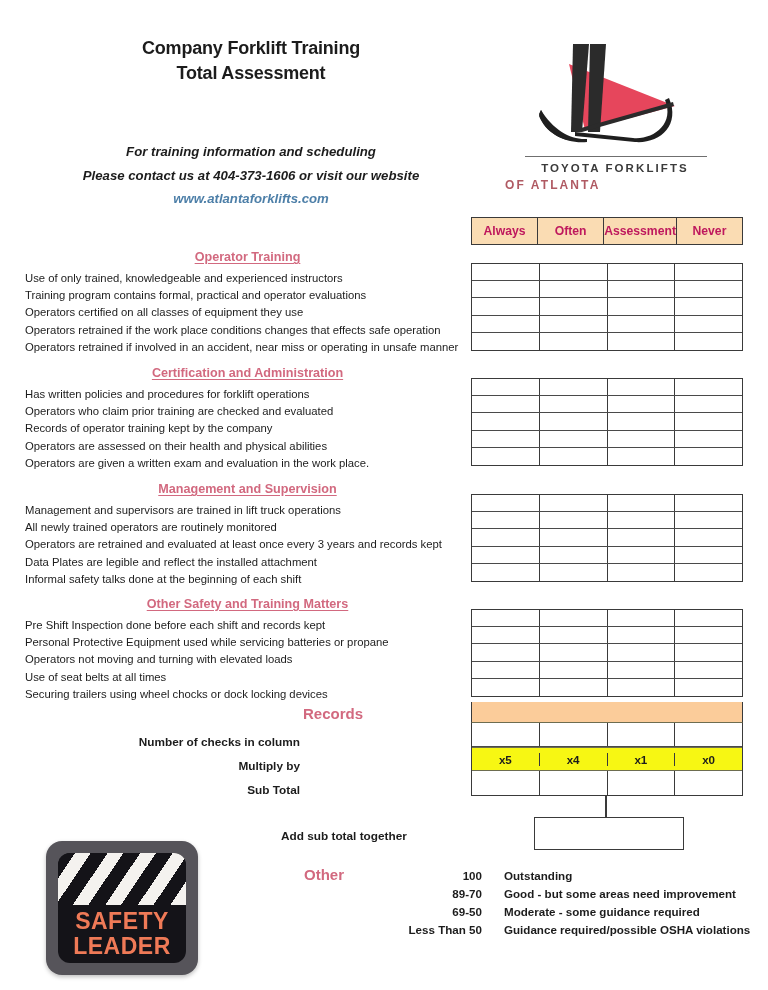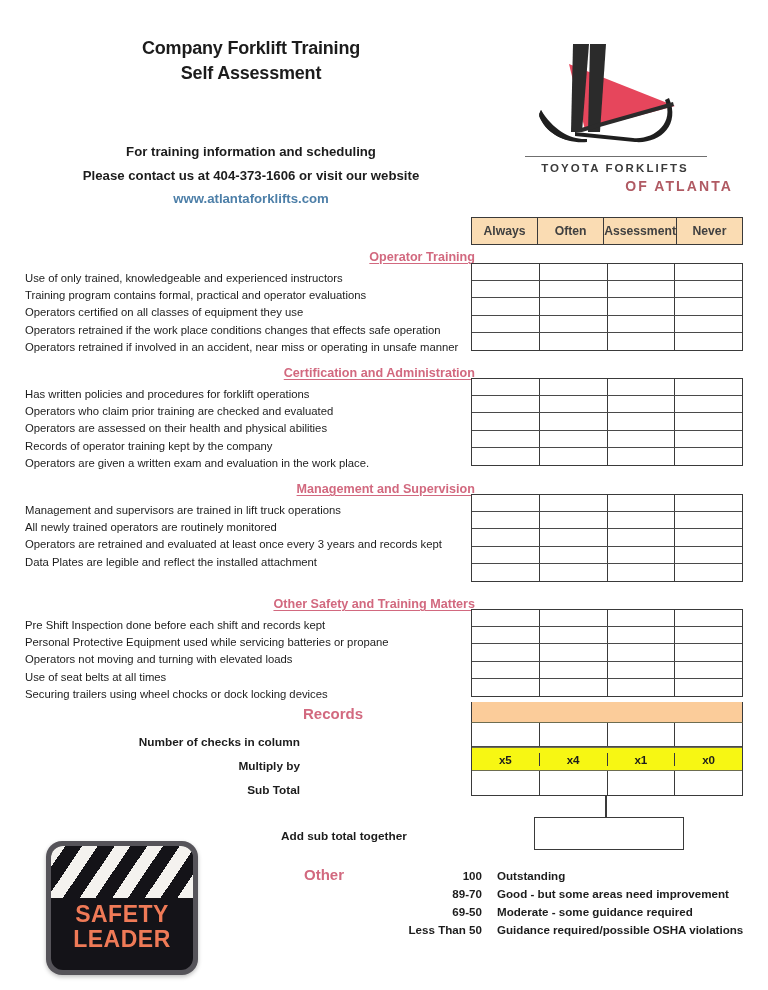--- a/index.html
+++ b/index.html
@@ -33,20 +33,21 @@
     line-height: 1.38;
     color: #1c1c1c;
     letter-spacing: -0.2px;
   }
   .subtitle-block {
     position: absolute;
     left: 26px;
     top: 140px;
     width: 450px;
     text-align: center;
+    font-style: italic;
   }
   .sub-line {
     font-size: 13.2px;
     font-weight: bold;
     line-height: 1.78;
     color: #1c1c1c;
   }
   .site-link {
     font-size: 13.2px;
     font-weight: bold;
@@ -85,25 +86,25 @@
     top: 130px;
     width: 220px;
     text-align: center;
     font-size: 11.5px;
     font-weight: bold;
     letter-spacing: 2.1px;
     color: #3a3a3a;
   }
   .logo-text2 {
     position: absolute;
-    left: 8px;
+    left: 0;
     top: 146px;
     width: 220px;
-    text-align: right;
-    font-size: 14px;
+    text-align: left;
+    font-size: 12px;
     font-weight: bold;
     letter-spacing: 2.1px;
     color: #b05a63;
   }
 
   
   .rating-header {
     position: absolute;
     left: 471px;
     top: 217px;
@@ -115,36 +116,36 @@
     background: #fadcb3;
   }
   .rating-header .rh-cell {
     flex: 1 1 0;
     border-right: 1.6px solid #3a3a3a;
     display: flex;
     align-items: center;
     justify-content: center;
     font-size: 12.2px;
     font-weight: bold;
-    color: #404040;
+    color: #be185d;
     box-sizing: border-box;
   }
   .rating-header .rh-cell:last-child { border-right: none; }
 
   
   .section {
     position: absolute;
     left: 0;
     width: 768px;
   }
   .sec-heading {
     position: absolute;
     left: 20px;
     width: 455px;
-    text-align: right;
+    text-align: center;
     font-size: 12.6px;
     font-weight: bold;
     color: #d2697f;
     text-decoration: underline;
     text-underline-offset: 2px;
   }
   .sec-items {
     position: absolute;
     left: 25px;
     top: 20px;
@@ -293,37 +294,37 @@
   }
   .score-range {
     width: 122px;
     text-align: right;
     padding-right: 0;
     font-size: 11.6px;
     font-weight: bold;
     color: #1c1c1c;
   }
   .score-desc {
-    padding-left: 15px;
+    padding-left: 22px;
     font-size: 11.6px;
     font-weight: bold;
     color: #1c1c1c;
     white-space: nowrap;
   }
 
   
   .badge {
     position: absolute;
     left: 46px;
     top: 841px;
     width: 152px;
     height: 134px;
     border-radius: 16px;
     background: #56545a;
-    padding: 5px;
+    padding: 12px;
     box-sizing: border-box;
     box-shadow: 0 2px 4px rgba(0,0,0,0.25);
   }
   .badge-inner {
     width: 100%;
     height: 100%;
     border-radius: 12px;
     background: #141318;
     overflow: hidden;
     position: relative;
@@ -352,21 +353,21 @@
     letter-spacing: 0.5px;
   }
 </style>
 </head>
 <body>
 
 <div id="page">
 
   <div class="title-block">
     <div class="doc-title">Company Forklift Training</div>
-    <div class="doc-title">Self Assessment</div>
+    <div class="doc-title">Total Assessment</div>
   </div>
 
   <div class="subtitle-block">
     <div class="sub-line">For training information and scheduling</div>
     <div class="sub-line">Please contact us at 404-373-1606  or visit our website</div>
     <a class="site-link" href="#">www.atlantaforklifts.com</a>
   </div>
 
   <div class="logo-wrap">
     <svg class="logo-mark" viewBox="0 0 220 118">
@@ -431,22 +432,22 @@
       <div class="grid-cell"></div>
       <div class="grid-cell"></div>
     </div>
   </div>
 
   <div class="section" style="top:366px;">
     <div class="sec-heading">Certification and Administration</div>
     <div class="sec-items">
       <div class="sec-item">Has written policies and procedures for forklift operations</div>
       <div class="sec-item">Operators who claim prior training are checked and evaluated</div>
+      <div class="sec-item">Records of operator training kept by the company</div>
       <div class="sec-item">Operators are assessed on their health and physical abilities</div>
-      <div class="sec-item">Records of operator training kept by the company</div>
       <div class="sec-item">Operators are given a written exam and evaluation in the work place.</div>
     </div>
   </div>
   <div class="grid" style="top:378px;">
     <div class="grid-row">
       <div class="grid-cell"></div>
       <div class="grid-cell"></div>
       <div class="grid-cell"></div>
       <div class="grid-cell"></div>
     </div>
@@ -476,20 +477,21 @@
     </div>
   </div>
 
   <div class="section" style="top:482px;">
     <div class="sec-heading">Management and Supervision </div>
     <div class="sec-items">
       <div class="sec-item">Management and supervisors are trained in lift truck operations</div>
       <div class="sec-item">All newly trained operators are routinely monitored</div>
       <div class="sec-item">Operators are retrained and evaluated at least once every 3 years and records kept</div>
       <div class="sec-item">Data Plates are legible and reflect the installed attachment</div>
+      <div class="sec-item">Informal safety talks done at the beginning of each shift</div>
     </div>
   </div>
   <div class="grid" style="top:494px;">
     <div class="grid-row">
       <div class="grid-cell"></div>
       <div class="grid-cell"></div>
       <div class="grid-cell"></div>
       <div class="grid-cell"></div>
     </div>
     <div class="grid-row">

